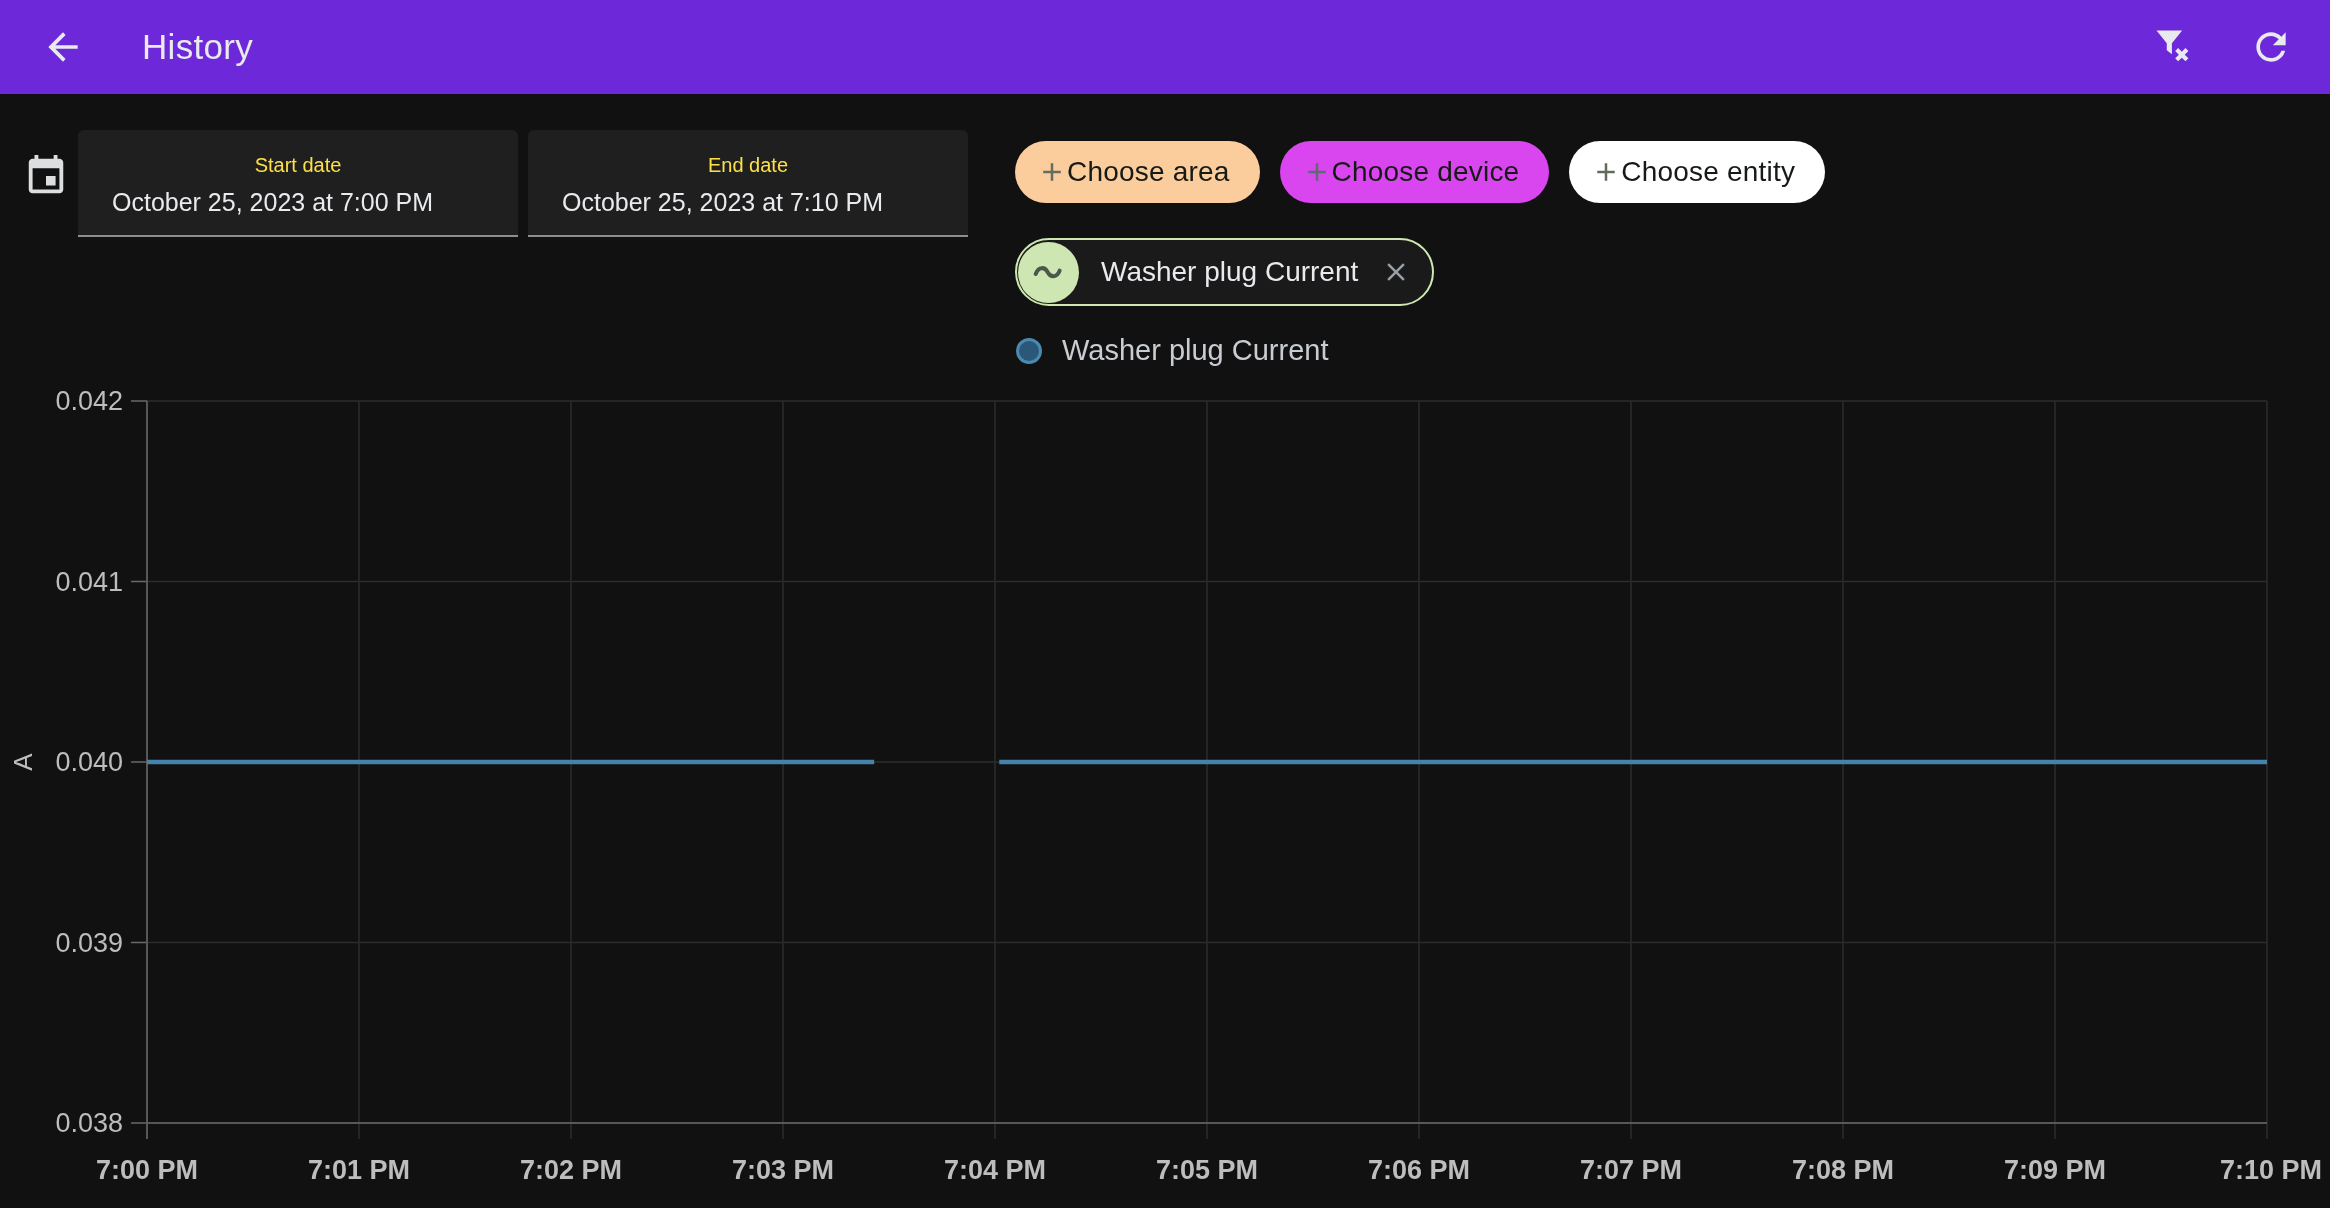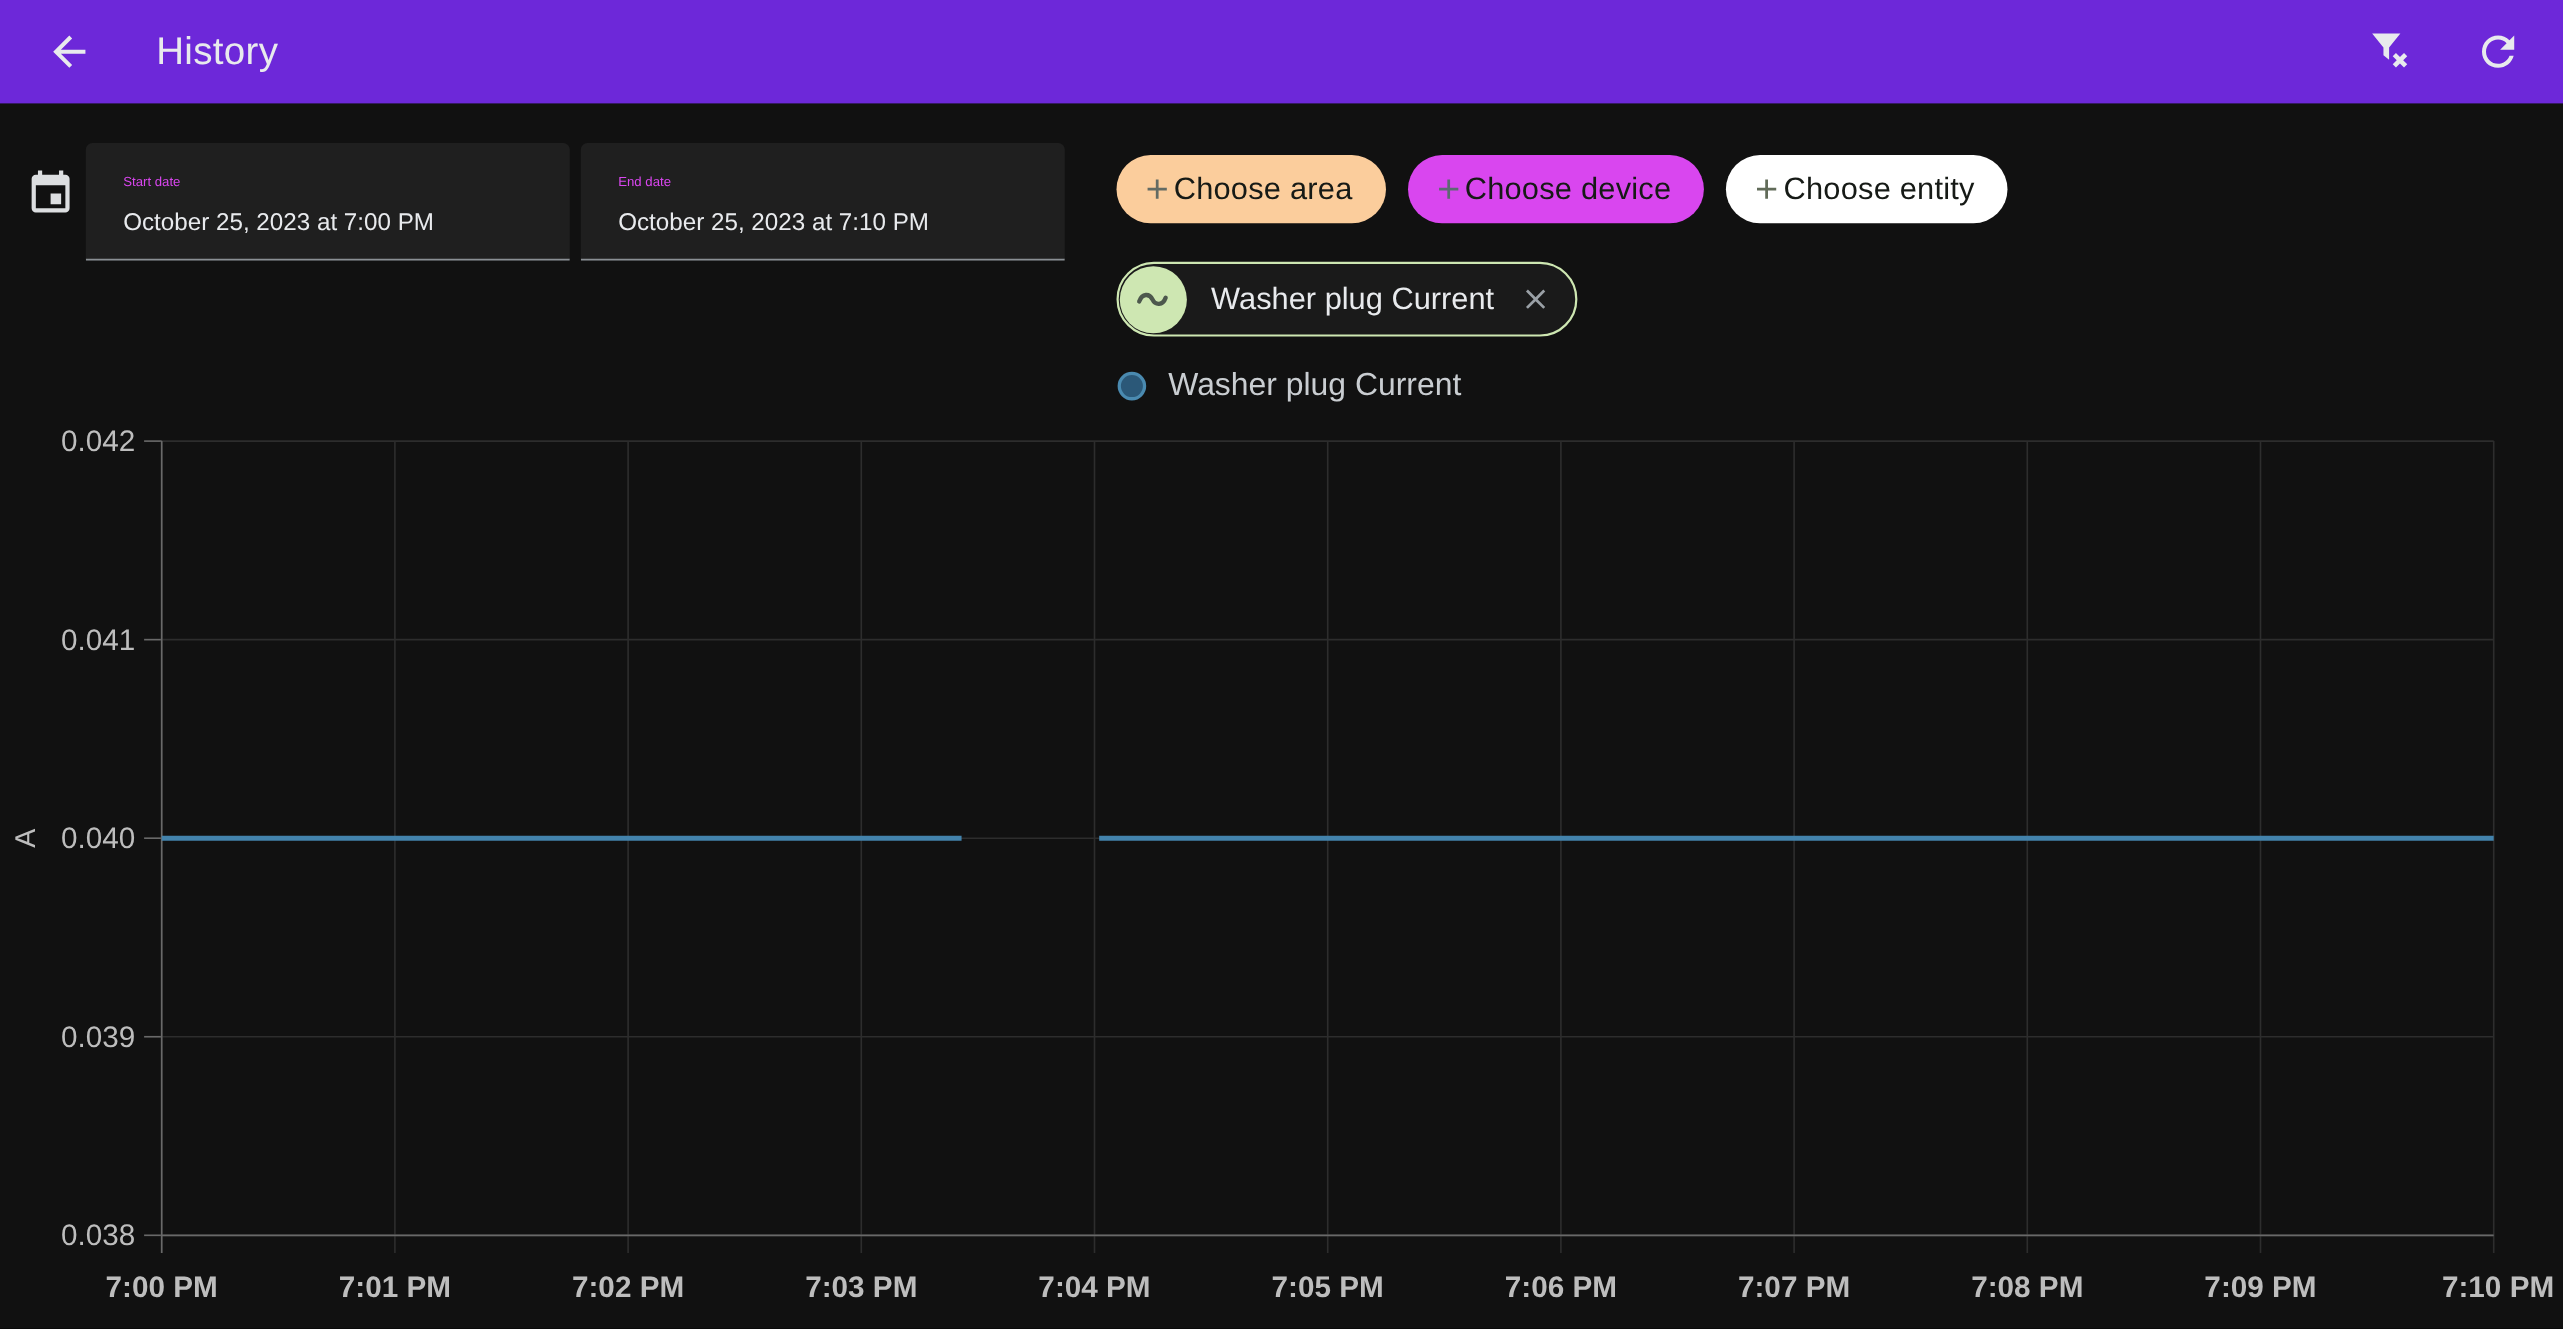--- a/index.html
+++ b/index.html
@@ -14,22 +14,22 @@
   .appbar .back { width:54px; height:54px; }
   .appbar h1 { color:#e8eaed; font-size:35px; font-weight:400; margin-left:52px; letter-spacing:.3px; }
   .appbar-actions { margin-left:auto; display:flex; align-items:center; gap:52px; }
   .appbar-actions .icon-btn { width:46px; height:46px; }
 
   
   .cal-btn { position:absolute; left:20px; top:150px; width:52px; height:52px; }
   .date-field { position:absolute; top:130px; height:107px; width:440px; background:#1f1f1f;
                 border-radius:6px 6px 0 0; border-bottom:2px solid #8a8f94; cursor:pointer;
                 padding:22px 34px 0 34px; display:flex; flex-direction:column; }
-  .df-label { color:#d946ef; font-size:12px; line-height:26px; }
-  .df-value { color:#e8eaed; font-size:22px; line-height:40px; margin-top:4px; white-space:nowrap; }
+  .df-label { color:#fde047; font-size:20px; line-height:26px;text-align:center; }
+  .df-value { color:#e8eaed; font-size:25px; line-height:40px; margin-top:4px; white-space:nowrap; }
 
   .chips-row { position:absolute; left:1015px; top:141px; display:flex; gap:20px; }
   .chip { height:62px; border:0; border-radius:31px; display:inline-flex; align-items:center;
           gap:0; padding:0 30px 0 22px; cursor:pointer; font-family:inherit; }
   .chip .plus { width:30px; height:30px; }
   .chip span { font-size:28px; font-weight:500; color:#161a16; letter-spacing:.2px; }
 
   .entity-chip { position:absolute; left:1015px; top:238px; height:68px; border:2.5px solid;
                  border-radius:34px; background:#1a1a1a; display:inline-flex; align-items:center;
                  padding-right:18px; cursor:pointer; }

